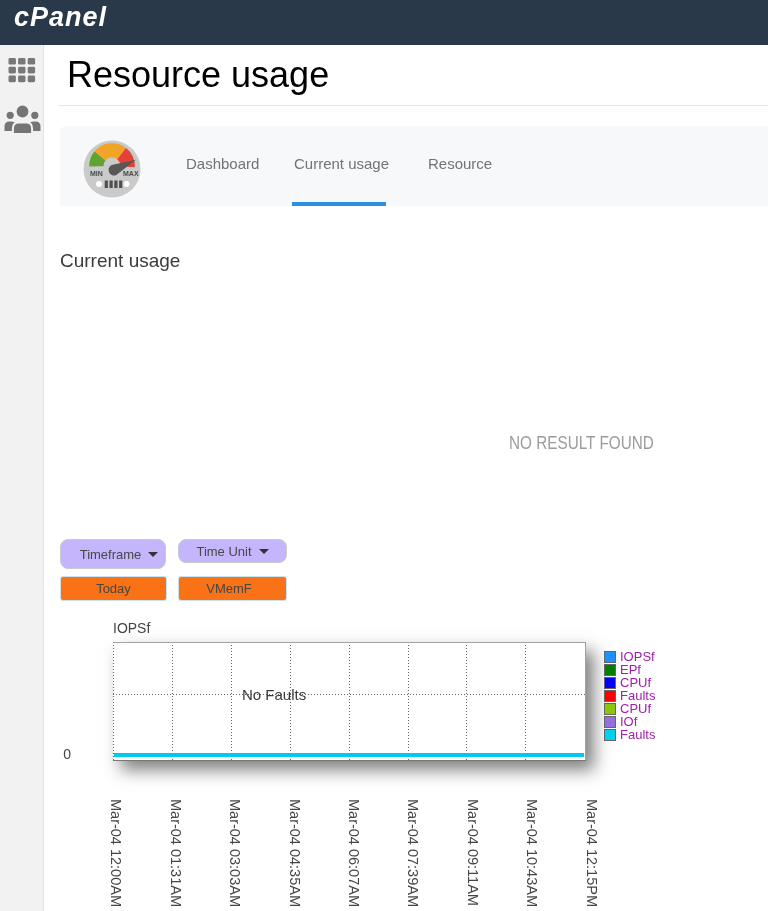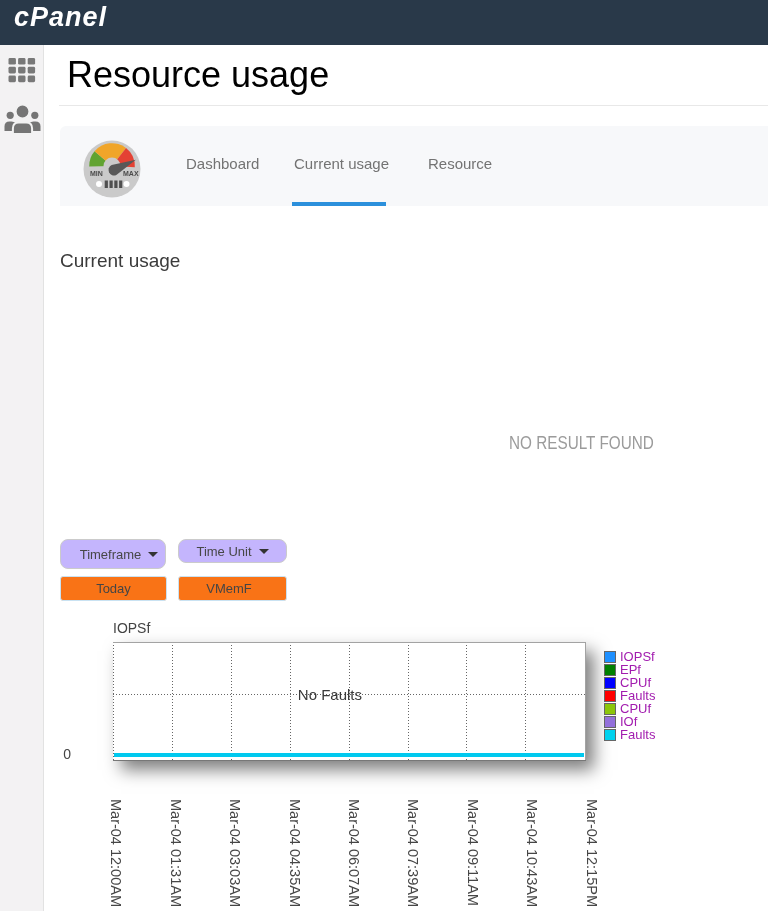--- a/index.html
+++ b/index.html
@@ -36,21 +36,21 @@
 .caret { display:inline-block; width:0; height:0; border-left:5px solid transparent;
   border-right:5px solid transparent; border-top:5px solid #333; margin-left:7px; }
 .btn2 { position:absolute; display:flex; align-items:center; justify-content:center;
   background:#f97316; border:1px solid #c9e2f2; border-radius:3px; color:#454545; font-size:13px; }
 
 
 #faultslbl { position:absolute; left:113px; top:621px; font-size:14px; line-height:14px; color:#444; }
 #zerolbl { position:absolute; left:55px; top:747px; width:16px; font-size:14px; line-height:14px; color:#444; text-align:right; }
 #chartbox { position:absolute; left:113px; top:642px; width:473px; height:119px;
   box-shadow:8px 9px 16px rgba(0,0,0,0.5); background:#fff; }
-#nofaults { position:absolute; left:242px; top:686px; width:120px; text-align:right;
+#nofaults { position:absolute; left:242px; top:686px; width:120px; text-align:left;
   font-size:15px; color:#3a3a3a; }
 
 
 .lrow { position:absolute; left:604px; height:13px; }
 .sq { position:absolute; left:0; top:0; width:11.5px; height:11.5px; border:1px solid #666; }
 .lt { position:absolute; left:16px; top:-1px; font-size:13px; line-height:13px; color:#a21caf; }
 
 
 .xl { position:absolute; top:799px; font-size:14.5px; line-height:14px; color:#464646;
   white-space:nowrap; transform:rotate(90deg); transform-origin:0 0; }

